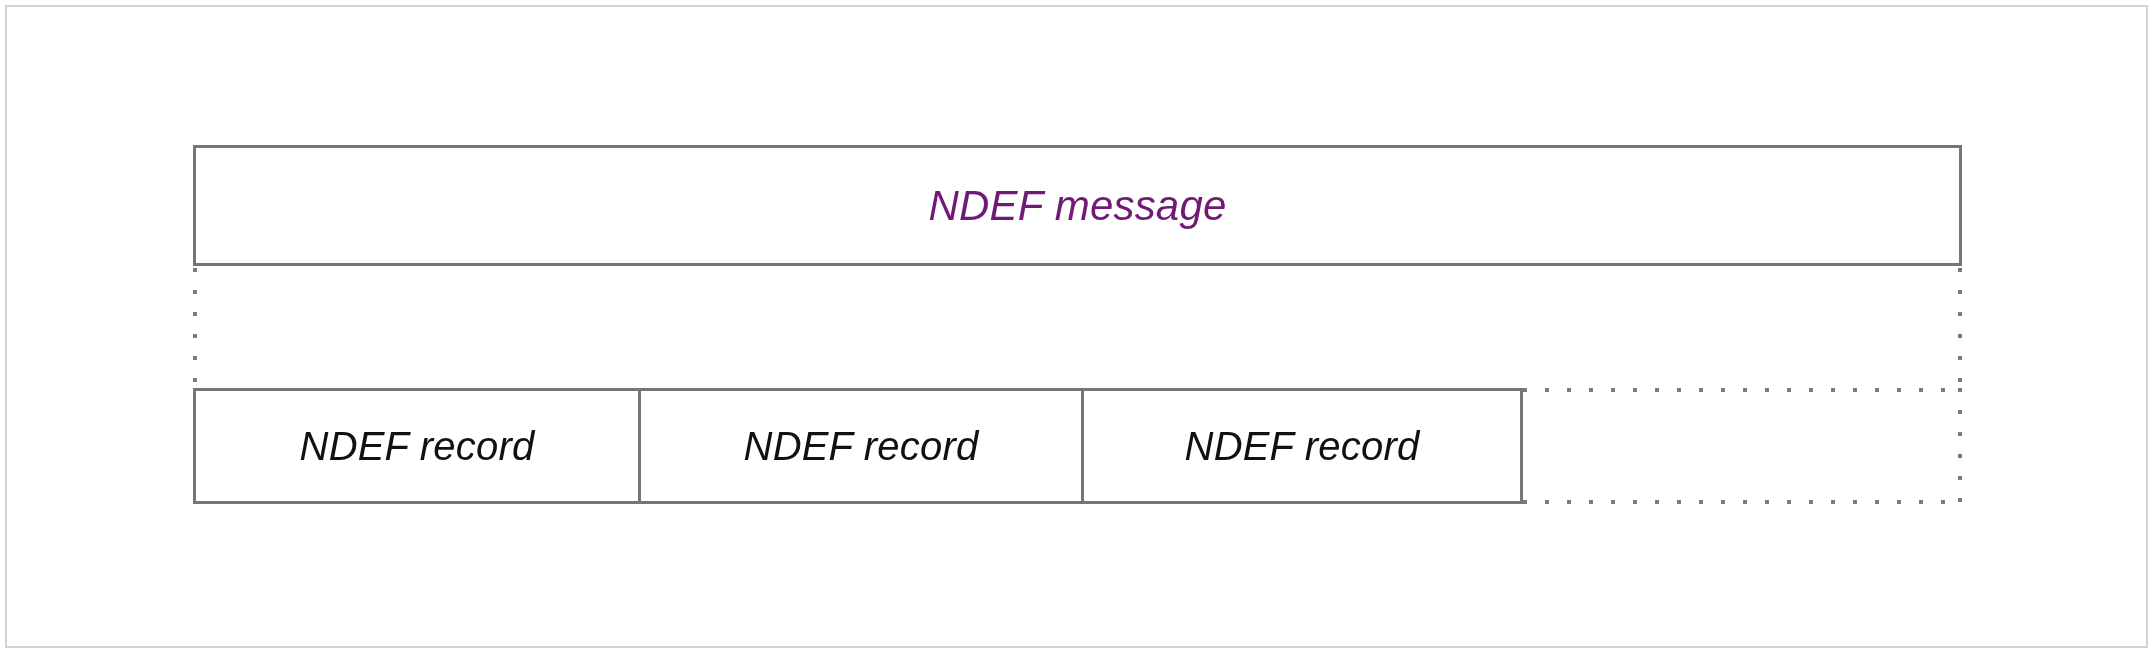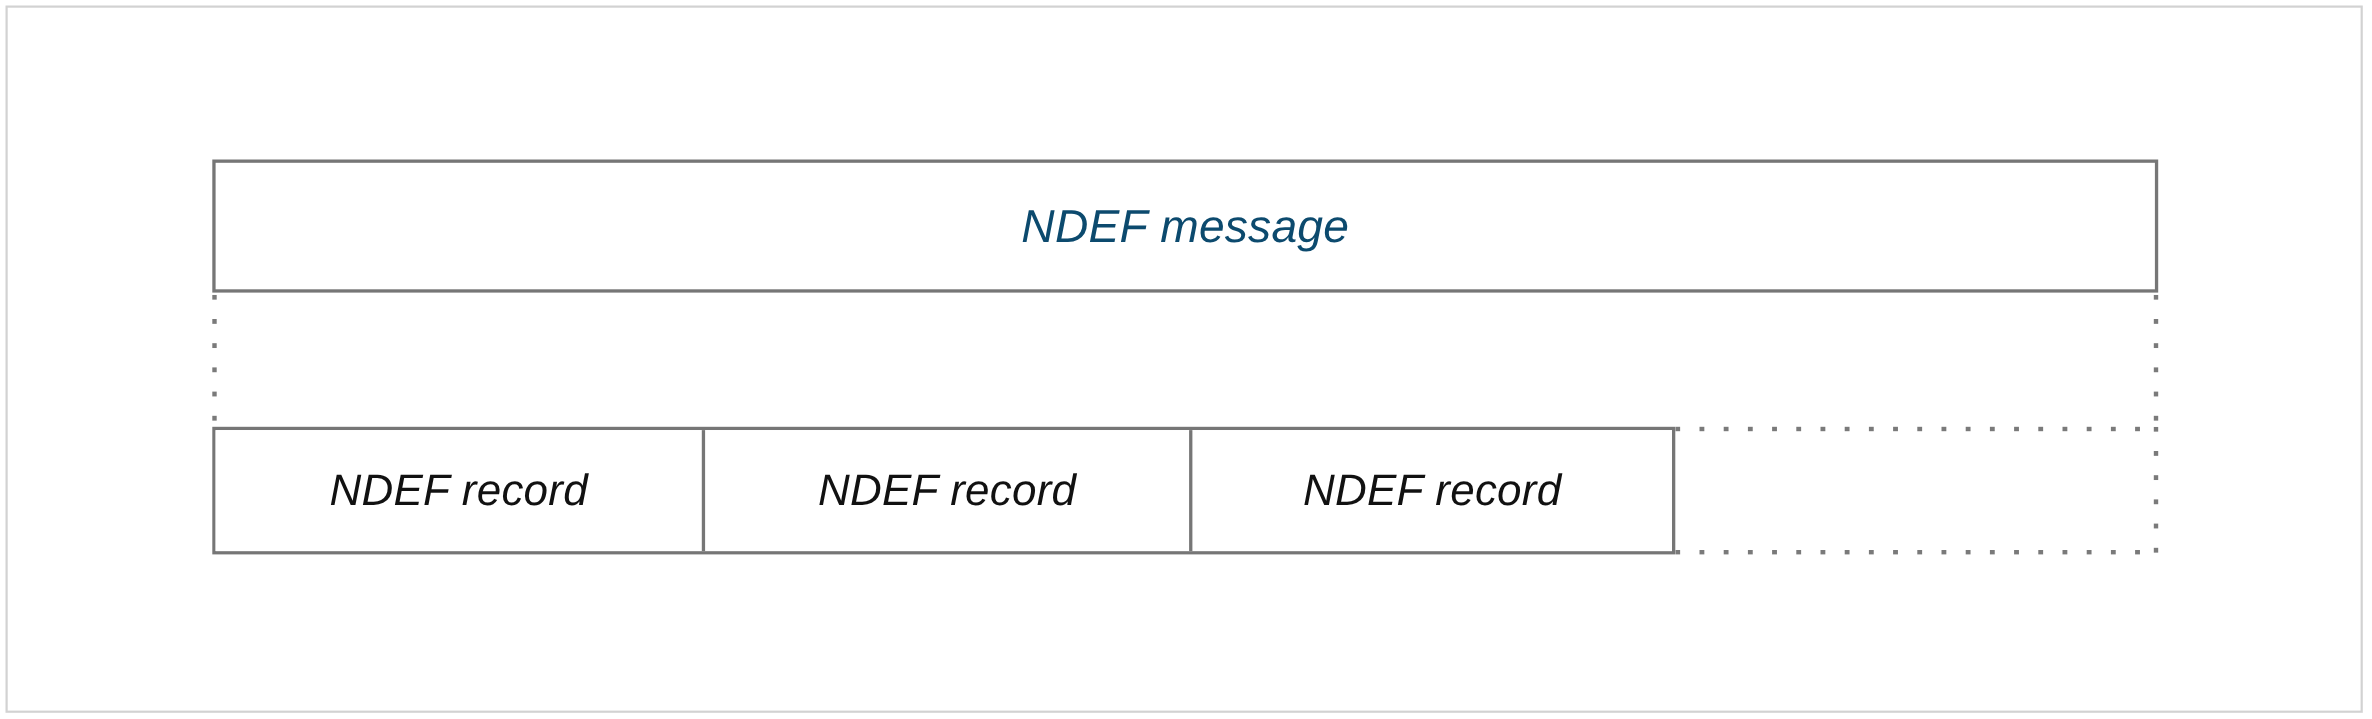--- a/index.html
+++ b/index.html
@@ -57,21 +57,21 @@
     align-items: center;
     justify-content: center;
   }
 
   .message-label {
     font-family: "Liberation Sans", sans-serif;
     font-style: italic;
     font-weight: 400;
     font-size: 42px;
     line-height: 1;
-    color: #0c4a6e;
+    color: #701a75;
     letter-spacing: 0.2px;
     white-space: nowrap;
   }
 
   
   .connector {
     position: absolute;
     top: 268px;
     height: 120px;
     width: 4px;

